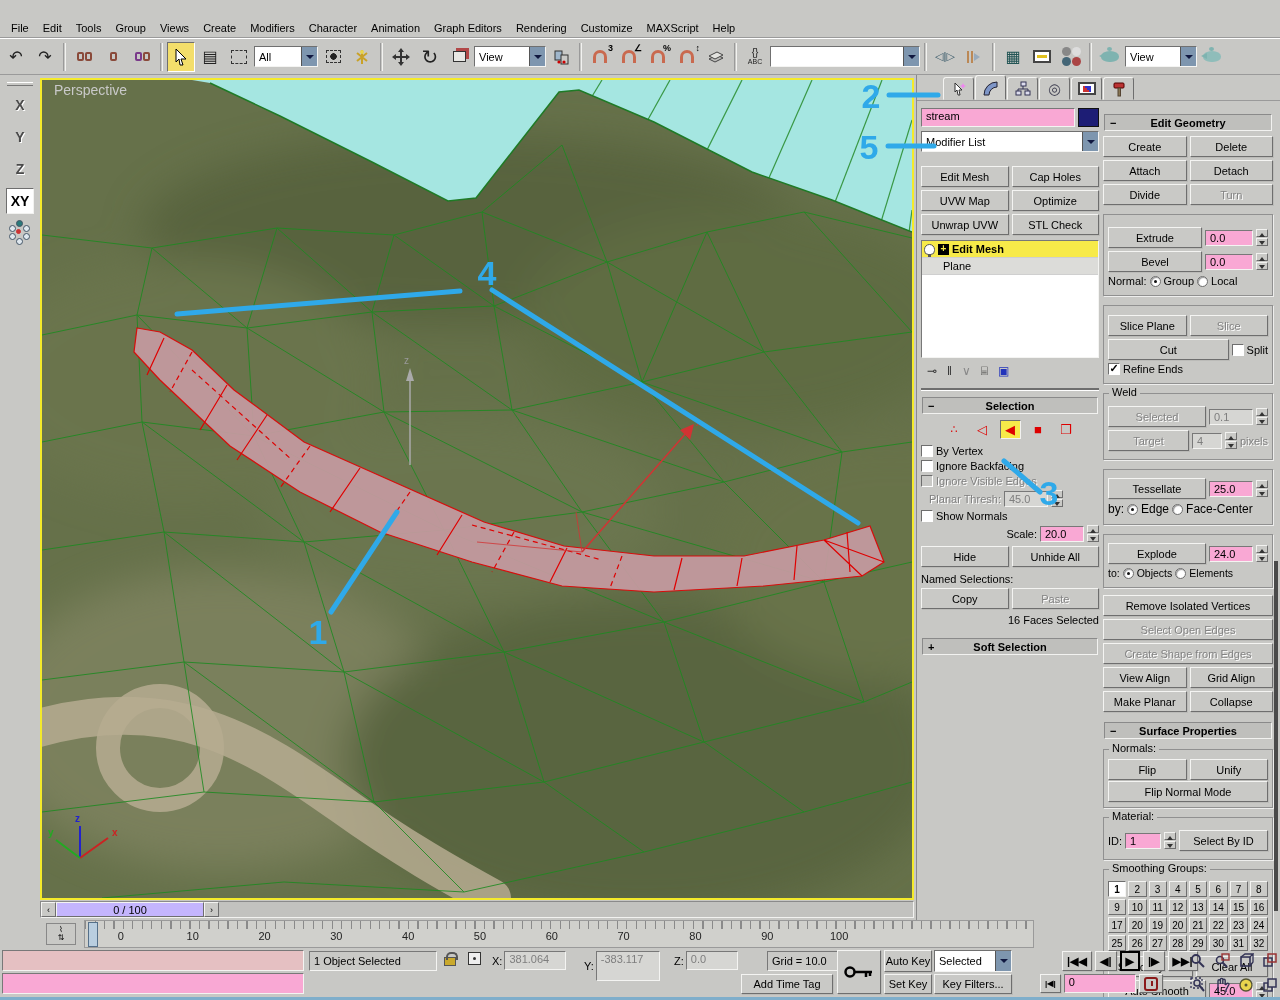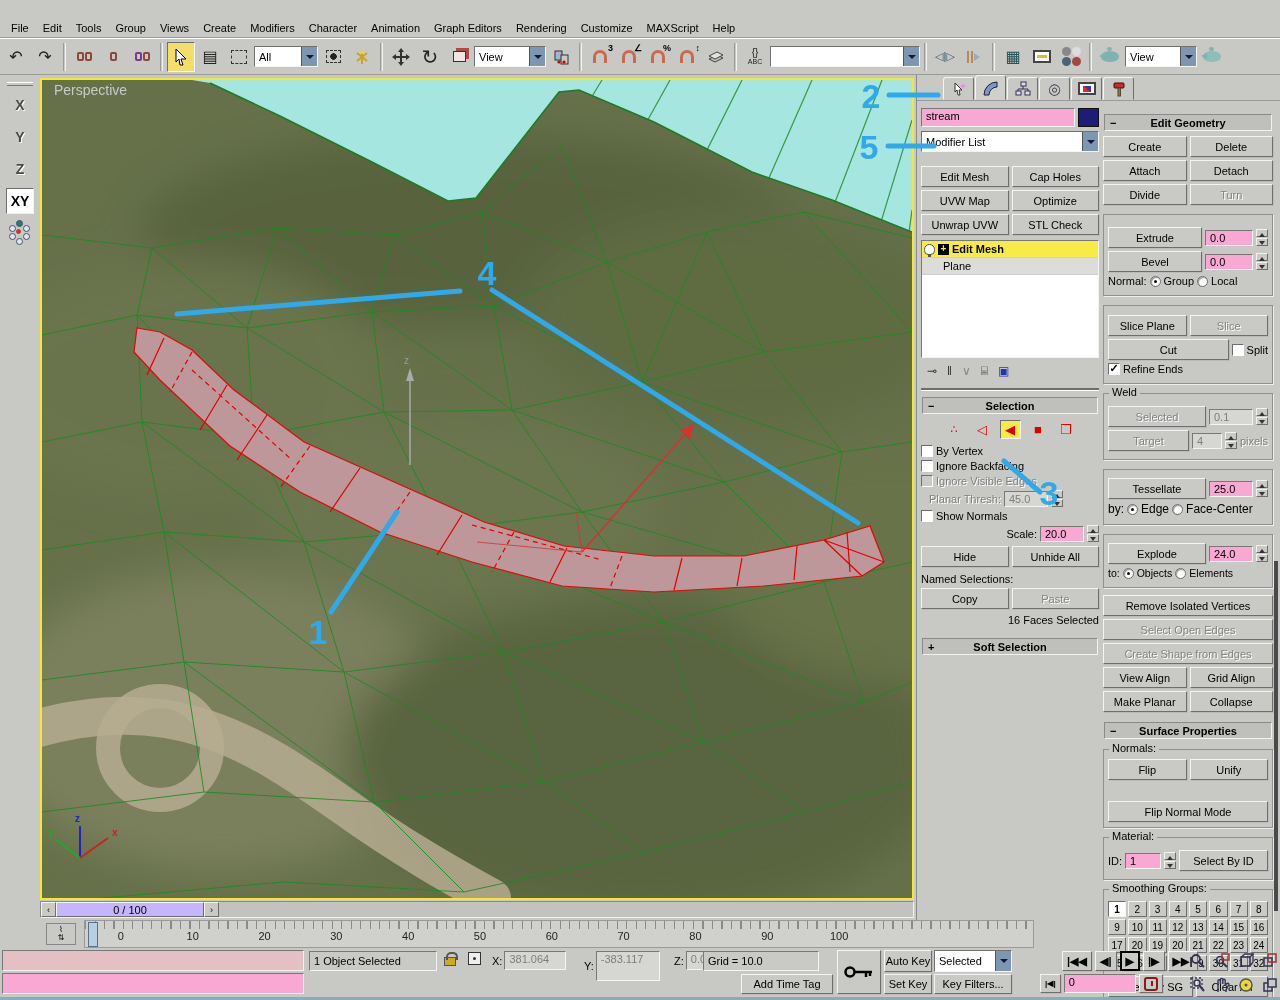--- a/index.html
+++ b/index.html
@@ -662,21 +662,21 @@
       <div class="roll" style="margin-top:10px">
         <span class="sgn">−</span>
         <span>Surface Properties</span>
       </div>
       <div class="grp" style="margin-top:10px">
         <span class="cap">Normals:</span>
         <div class="grid2">
           <button class="b pb">Flip</button>
           <button class="b pb">Unify</button>
         </div>
-        <button class="b pb" style="width:100%;margin-top:21px">Flip Normal Mode</button>
+        <button class="b pb" style="width:100%;margin-top:1px">Flip Normal Mode</button>
       </div>
       <div class="grp">
         <span class="cap">Material:</span>
         <div class="row">
           <span class="lbl">ID:</span>
           <span class="sunk" style="width:36px">1</span>
           <span class="spn">
               <u class="up"></u>
               <u class="dn"></u>
             </span>
@@ -781,21 +781,21 @@
       <span class="sunk dis" style="width:62px;height:19px">381.064</span>
     </div>
     <div class="sb" style="left:584px;top:3px;gap:2px">
       <span>Y:</span>
       <span class="sunk dis" style="width:64px;height:30px">-383.117</span>
     </div>
     <div class="sb" style="left:674px;top:3px;gap:2px">
       <span>Z:</span>
       <span class="sunk dis" style="width:52px;height:19px">0.0</span>
     </div>
-    <div class="sb sunk" style="left:703px;top:3px;width:116px;height:20px;background:#C9C9C6">Grid = 10.0</div>
+    <div class="sb sunk" style="left:767px;top:3px;width:92px;height:20px;background:#C9C9C6">Grid = 10.0</div>
     <div class="sb b" style="left:741px;top:26px;width:92px;height:20px">Add Time Tag</div>
     <div class="sb b keybtn" style="left:837px;top:2px;width:44px;height:44px">
       <svg width="30" height="14" viewBox="0 0 30 14">
           <circle cx="6" cy="7" r="4.5" fill="none" stroke="#000" stroke-width="2.5"></circle>
           <path d="M10,7 H28 M22,7 V12 M26,7 V11" stroke="#000" stroke-width="2.5"></path>
         </svg>
     </div>
     <div class="sb b" style="left:884px;top:2px;width:48px;height:22px">Auto Key</div>
     <div class="sb b" style="left:884px;top:26px;width:48px;height:20px">Set Key</div>
     <div class="sb dd" style="left:934px;top:2px;width:78px;height:22px">

